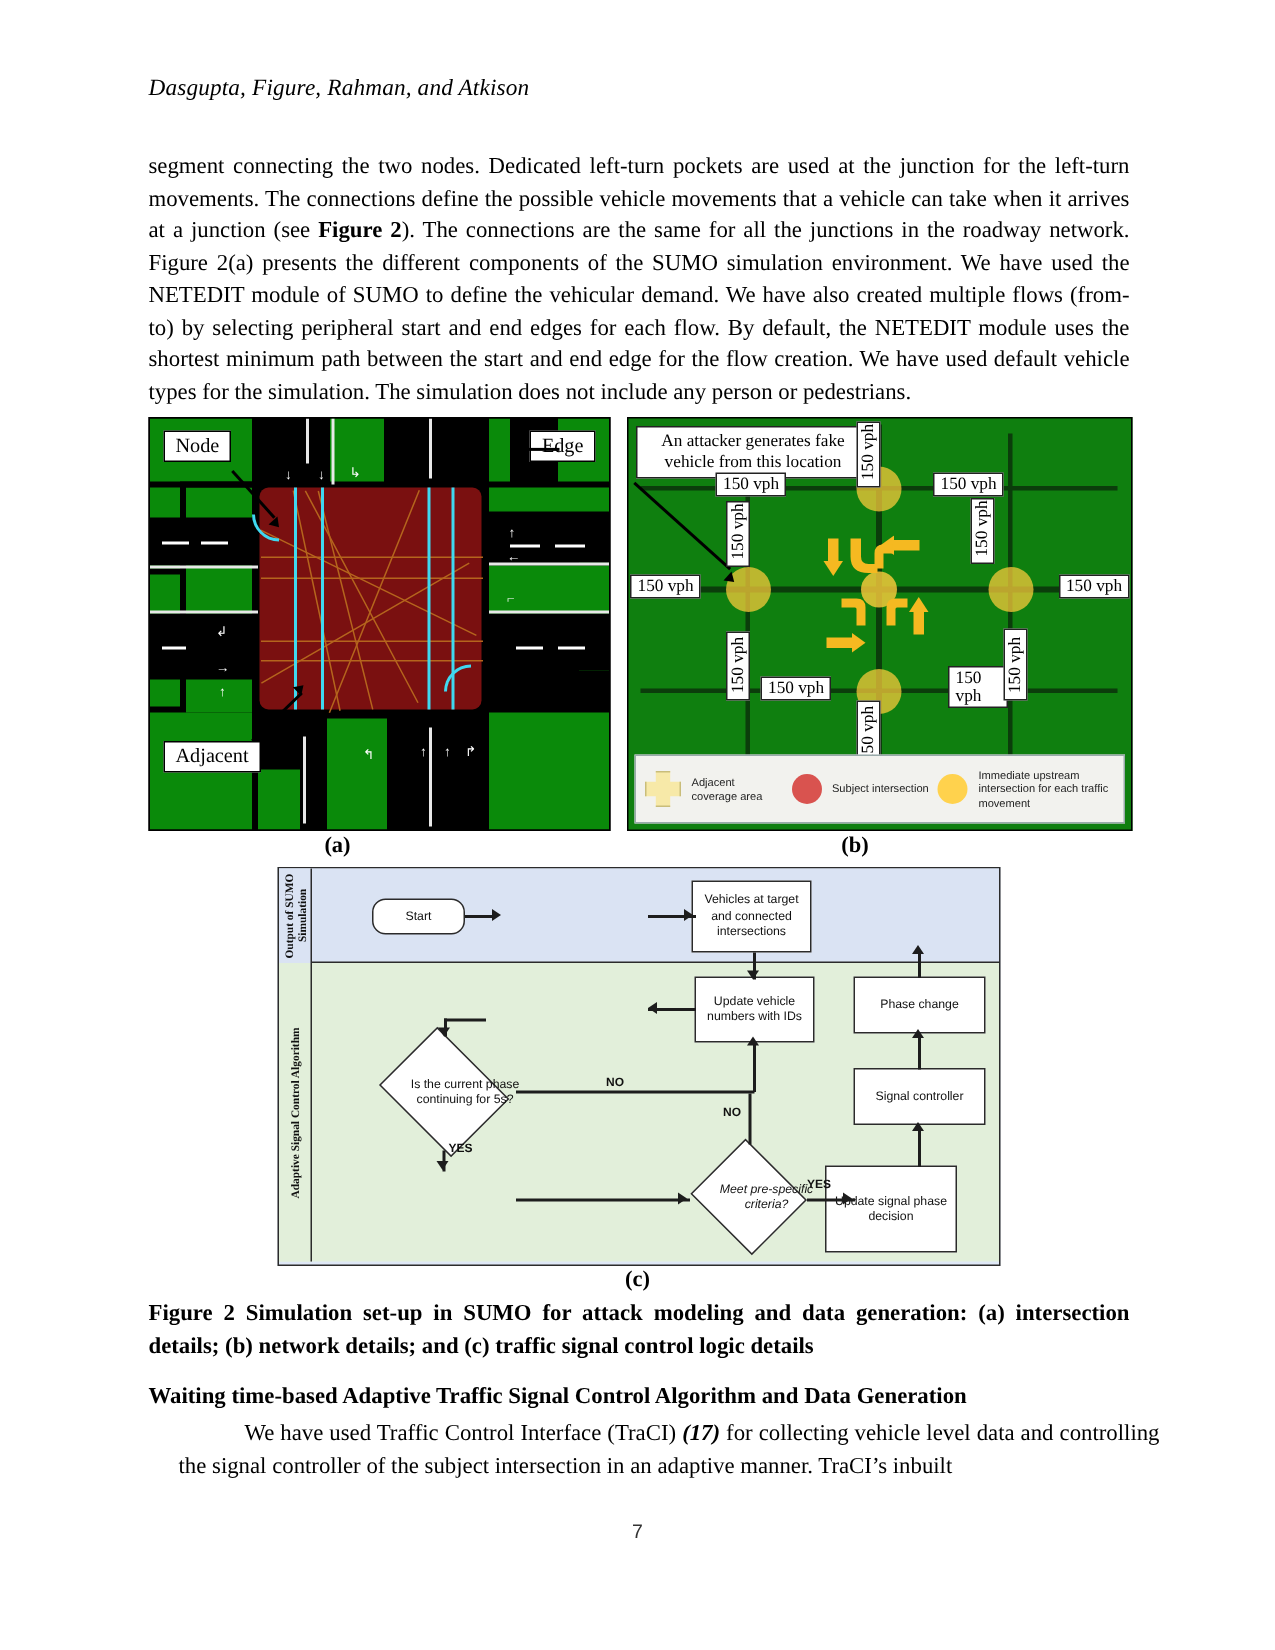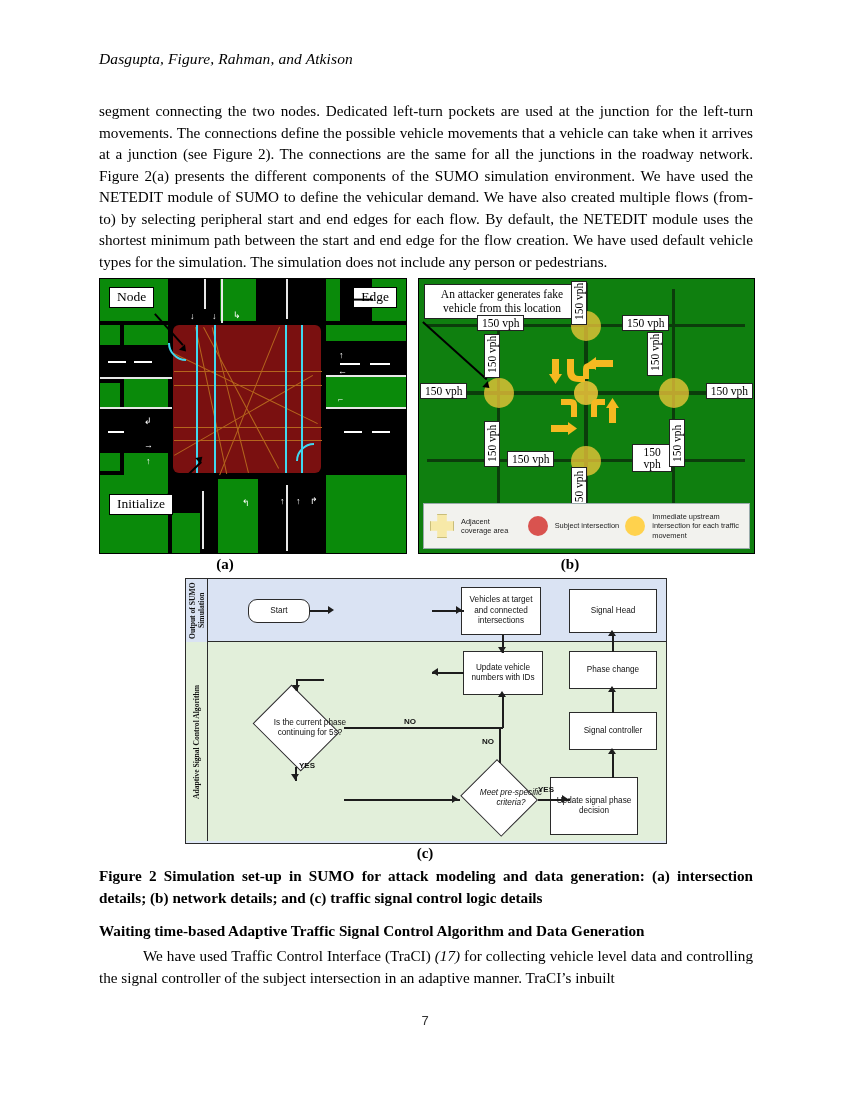--- a/index.html
+++ b/index.html
@@ -34,21 +34,21 @@
   .bodytext {
     position: absolute;
     left: 99px;
     width: 654px;
     font-size: 15.2px;
     line-height: 21.5px;
     text-align: justify;
     text-justify: inter-word;
   }
   #para1 { top: 100px; }
-  .b { font-weight: normal; }
+  .b { font-weight: bold; }
   .it { font-style: italic; }
 
   
   .figrow { position: absolute; left: 99px; top: 278px; width: 654px; height: 276px; }
 
   
   .figA {
     position: absolute; left: 0; top: 0;
     width: 306px; height: 274px;
     background: #000;
@@ -90,21 +90,21 @@
   }
   .figB .netroad { position:absolute; background:#0b3d0b; }
   .figB .nodeglow {
     position:absolute; width:30px; height:30px; border-radius:50%;
     background:rgba(255,205,60,0.72);
   }
   .figB .nodeglow.sub { background:rgba(255,205,60,0.80); }
   .vphbox {
     position:absolute; background:#fff; border:1px solid #222;
     font-family:"Liberation Serif", serif; font-size:11.5px; line-height:12px;
-    color:#000; text-align:center; padding:1px 4px; white-space:nowrap;
+    color:#000; text-align:left; padding:1px 4px; white-space:nowrap;
   }
   .vphbox.vert { writing-mode: vertical-rl; transform: rotate(180deg); padding:4px 1px; }
   .attackbox {
     position:absolute; background:#fff; border:1px solid #222;
     font-family:"Liberation Serif", serif; font-size:11.5px; line-height:13.5px;
     color:#000; padding:3px 6px; text-align:center;
   }
   .ylarrow { position:absolute; }
   .legendB {
     position:absolute; left:4px; bottom:4px; right:4px; height:44px;
@@ -300,21 +300,21 @@
       <div class="arrowg" style="left:210px;top:218px;">↱</div>
 
       <div class="calloutbox" style="left:9px;top:8px;">Node</div>
       <div class="leader" style="left:55px;top:34px;width:42px;transform:rotate(48deg);"></div>
       <div class="leadhead" style="left:82px;top:64px;transform:rotate(48deg);"></div>
 
       <div class="calloutbox" style="right:9px;top:8px;">Edge</div>
       <div class="leader" style="left:213px;top:20px;width:30px;transform:rotate(180deg);transform-origin:100% 50%;"></div>
       <div class="leadhead" style="left:213px;top:16px;transform:rotate(180deg);"></div>
 
-      <div class="calloutbox" style="left:9px;top:215px;">Initialize</div>
+      <div class="calloutbox" style="left:9px;top:215px;">Adjacent</div>
       <div class="leader" style="left:68px;top:214px;width:46px;transform:rotate(-44deg);"></div>
       <div class="leadhead" style="left:98px;top:178px;transform:rotate(-44deg);"></div>
     </div>
 
     <div class="figB">
 
       <div class="netroad" style="left:78px;top:10px;width:3px;height:222px;"></div>
       <div class="netroad" style="left:165px;top:4px;width:3.5px;height:230px;"></div>
       <div class="netroad" style="left:253px;top:10px;width:3px;height:222px;"></div>
       <div class="netroad" style="left:8px;top:45px;width:318px;height:3px;"></div>
@@ -402,21 +402,20 @@
     </div>
     <div class="swimLabel" id="swimLabelBot">
       <span>Adaptive Signal Control Algorithm</span>
     </div>
 
     <div class="fnode round" style="left:62px;top:20px;width:62px;height:24px;">Start</div>
 
 
     <div class="fnode" style="left:275px;top:8px;width:80px;height:48px;">Vehicles at target and connected intersections</div>
 
-    <div class="fnode" style="left:383px;top:10px;width:88px;height:44px;">Signal Head</div>
 
 
     <div class="fnode" style="left:277px;top:72px;width:80px;height:44px;">Update vehicle numbers with IDs</div>
 
     <div class="fnode" style="left:383px;top:72px;width:88px;height:38px;">Phase change</div>
 
     <div class="diamond" style="left:62px;top:110px;width:96px;height:78px;">
       <div class="dshape"></div>
       <div class="dtxt" style="padding:0 14px;">Is the current phase continuing for 5s?</div>
     </div>
@@ -475,17 +474,17 @@
     <div class="ln lnv" style="left:426px;top:55px;height:18px;"></div>
     <div class="ah u" style="left:422px;top:51px;"></div>
   </div>
 
   <div class="sublabel" style="left:395px;top:845px;width:60px;">(c)</div>
 
   <div class="caption" style="top:865px;">Figure 2 Simulation set-up in SUMO for attack modeling and data generation: (a) intersection details; (b) network details; and (c) traffic signal control logic details</div>
 
   <div class="heading" style="top:920px;">Waiting time-based Adaptive Traffic Signal Control Algorithm and Data Generation</div>
 
-  <div class="bodytext" style="top:945px;text-indent:44px;"><span>We have used Traffic Control Interface (TraCI) </span><span class="it b">(17)</span><span> for collecting vehicle level data and controlling the signal controller of the subject intersection in an adaptive manner. TraCI’s inbuilt</span></div>
+  <div class="bodytext" style="top:945px;text-indent:44px;margin-left:20px;"><span>We have used Traffic Control Interface (TraCI) </span><span class="it b">(17)</span><span> for collecting vehicle level data and controlling the signal controller of the subject intersection in an adaptive manner. TraCI’s inbuilt</span></div>
 
   <div class="pagenum">7</div>
 
 </div>
 
 </body></html>

